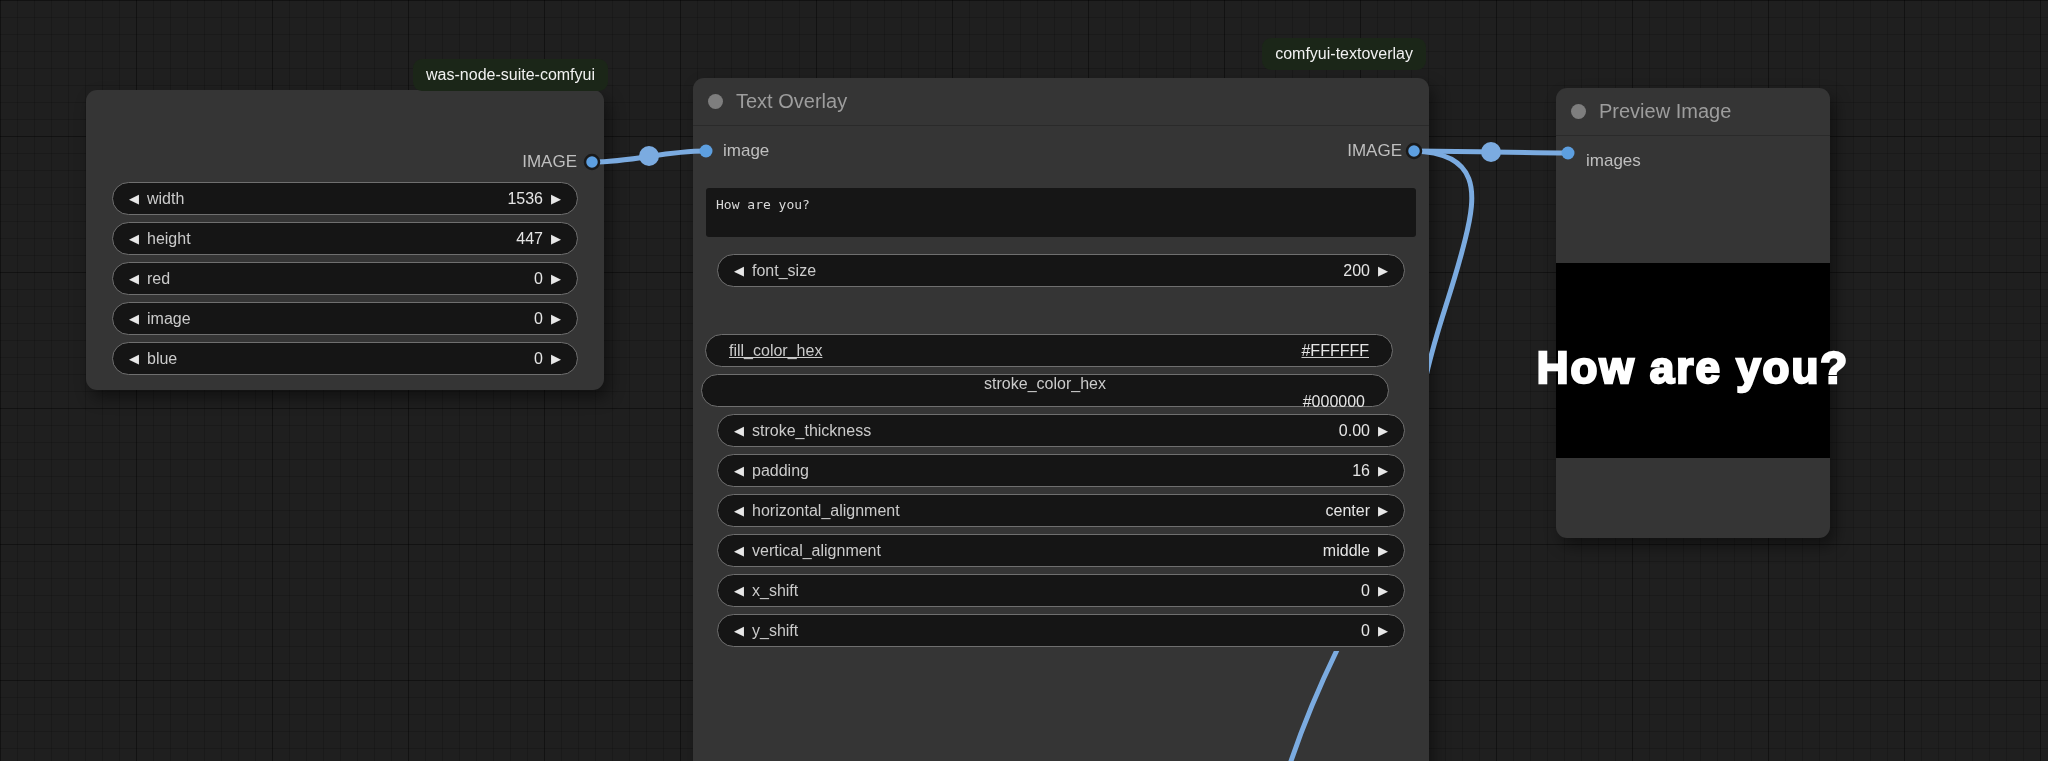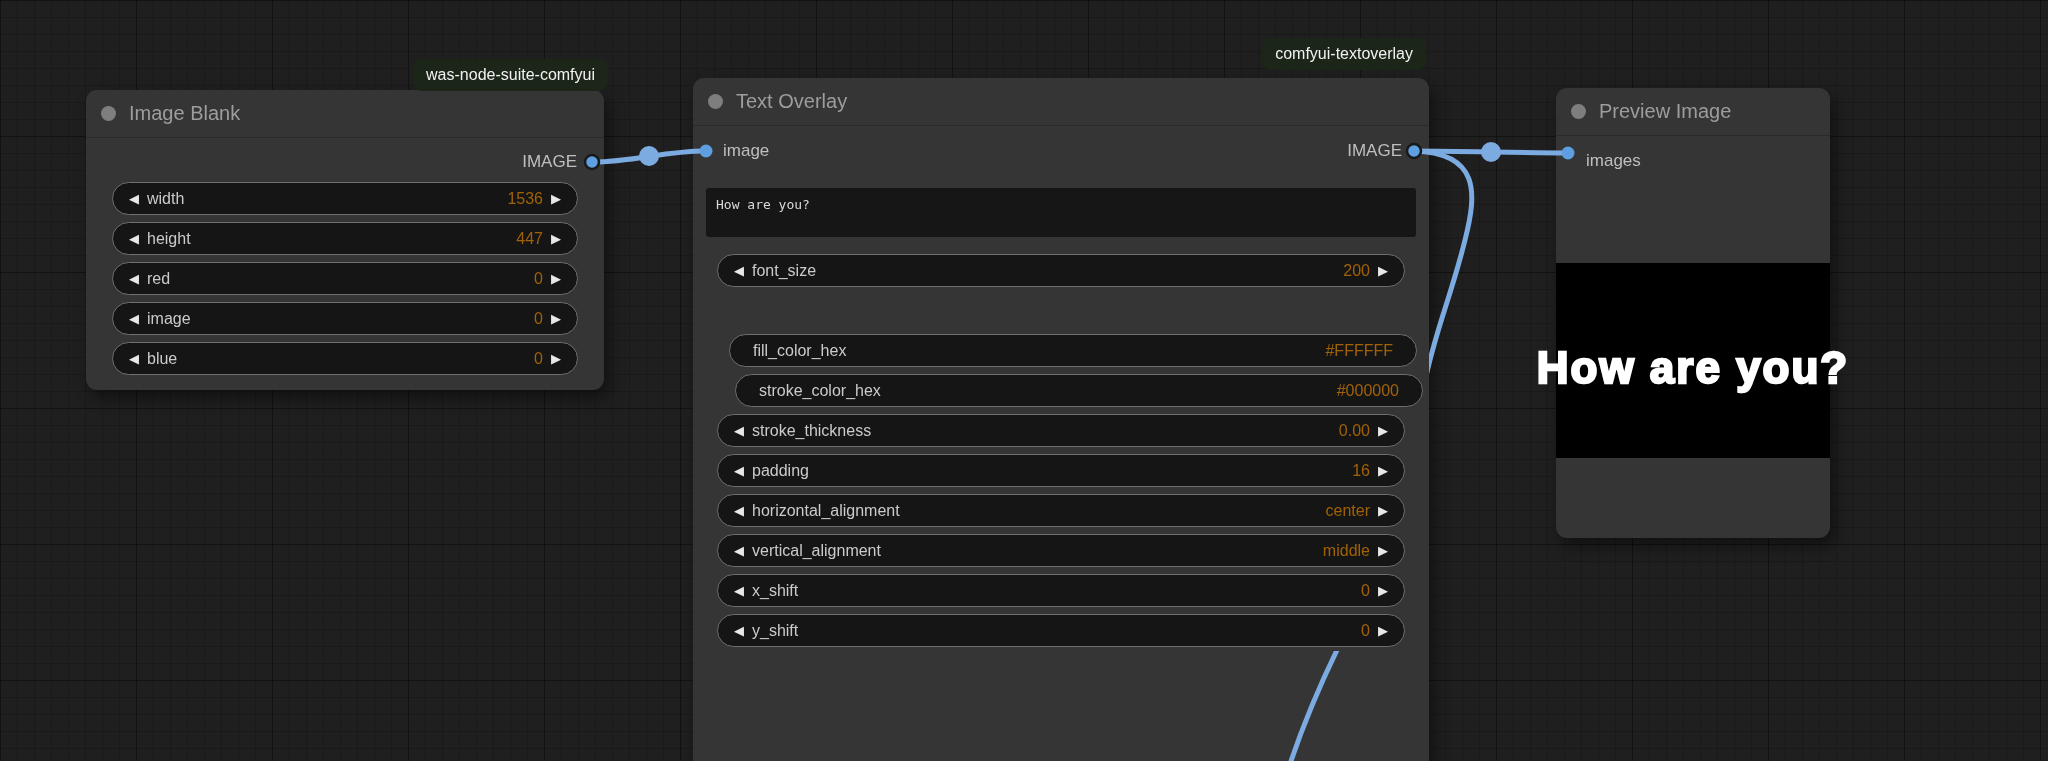--- a/index.html
+++ b/index.html
@@ -32,21 +32,21 @@
   .slot-label-right{margin-left:auto;padding-right:27px;}
   .widget{
     position:absolute;height:33px;box-sizing:border-box;
     background:#151515;border:1px solid #6f6f6f;border-radius:17px;
     display:flex;align-items:center;padding:0 8px;
     font-size:16px;color:#cbcbcb;cursor:pointer;
   }
   .widget.noarrow{padding:0 23px;}
   .warr{flex:0 0 auto;width:26px;text-align:center;font-size:13px;color:#e8e8e8;line-height:33px;}
   .wlabel{white-space:nowrap;}
-  .wvalue{margin-left:auto;color:#a16207;white-space:nowrap;}
+  .wvalue{margin-left:auto;color:#e5e5e5;white-space:nowrap;}
   .widget.noarrow .wvalue{padding-right:0;}
   .text-widget{
     position:absolute;box-sizing:border-box;background:#161616;border-radius:3px;
     font-family:"DejaVu Sans Mono", monospace;font-size:13px;color:#dadada;
     padding:9px 10px;cursor:text;
   }
   .preview-img{
     position:absolute;left:0;right:0;background:#000000;
     display:flex;align-items:center;justify-content:center;
   }
@@ -69,24 +69,20 @@
 <div class="canvas">
 
   <div class="repo-badge" style="top:59px;right:1440px;">
     <span>was-node-suite-comfyui</span>
   </div>
   <div class="repo-badge" style="top:38px;right:622px;">
     <span>comfyui-textoverlay</span>
   </div>
 
   <div class="node" style="left:86px;top:90px;width:518px;height:300px;">
-    <div class="node-header">
-      <span class="collapse-dot"></span>
-      <span class="node-title">Image Blank</span>
-    </div>
     <div class="slot-row" style="top:56px;">
       <span class="slot-label-right">IMAGE</span>
     </div>
     <div class="widget" style="left:26px;top:92px;width:466px;">
       <span class="warr">◀</span>
       <span class="wlabel">width</span>
       <span class="wvalue">1536</span>
       <span class="warr">▶</span>
     </div>
     <div class="widget" style="left:26px;top:132px;width:466px;">
@@ -127,25 +123,25 @@
     <div class="text-widget" style="left:13px;top:110px;width:710px;height:49px;">
       <span>How are you?</span>
     </div>
 
     <div class="widget" style="left:24px;top:176px;width:688px;">
       <span class="warr">◀</span>
       <span class="wlabel">font_size</span>
       <span class="wvalue">200</span>
       <span class="warr">▶</span>
     </div>
-    <div class="widget noarrow" style="left:36px;top:256px;width:688px;">
+    <div class="widget noarrow" style="left:12px;top:256px;width:688px;text-decoration:underline;">
       <span class="wlabel">fill_color_hex</span>
       <span class="wvalue">#FFFFFF</span>
     </div>
-    <div class="widget noarrow" style="left:42px;top:296px;width:688px;">
+    <div class="widget noarrow" style="left:8px;top:296px;width:688px;flex-direction:column;">
       <span class="wlabel">stroke_color_hex</span>
       <span class="wvalue">#000000</span>
     </div>
     <div class="widget" style="left:24px;top:336px;width:688px;">
       <span class="warr">◀</span>
       <span class="wlabel">stroke_thickness</span>
       <span class="wvalue">0.00</span>
       <span class="warr">▶</span>
     </div>
     <div class="widget" style="left:24px;top:376px;width:688px;">

